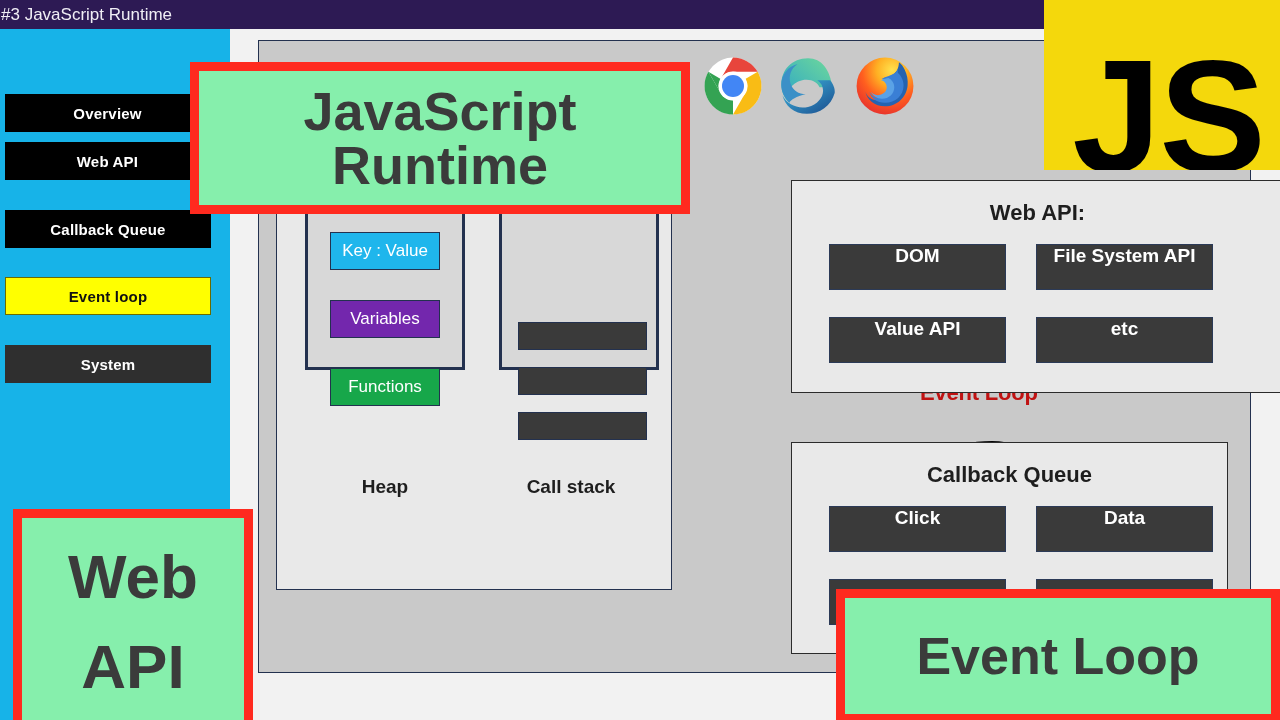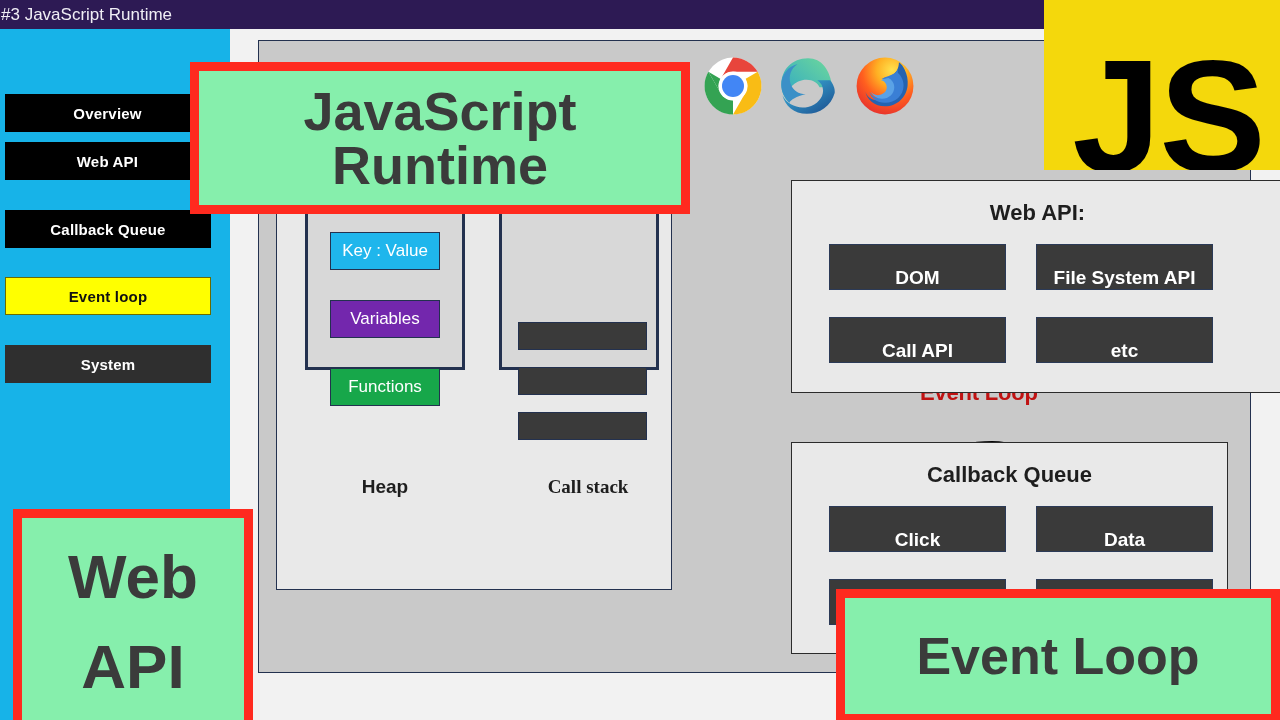--- a/index.html
+++ b/index.html
@@ -110,21 +110,21 @@
   }
   #si0{top:153px;}
   #si1{top:198px;}
   #si2{top:243px;}
 
   .col-caption{
     position:absolute;font-size:19px;font-weight:bold;color:#1e1e1e;
     text-align:center;
   }
   #heap-cap{left:28px;top:413px;width:160px;}
-  #stack-cap{left:231px;top:413px;width:160px;font-family:Liberation Serif, serif;}
+  #stack-cap{left:214px;top:413px;width:160px;}
 
   
   #eventloop-label{
     position:absolute;left:661px;top:339px;
     font-size:22px;font-weight:bold;color:#c01212;
     letter-spacing:-.2px;
   }
   #eventloop-icon{
     position:absolute;left:658px;top:379px;width:150px;height:180px;
   }
@@ -142,21 +142,21 @@
     border:1px solid #2b2b2b;
     box-sizing:border-box;
   }
   .panel-title{
     position:absolute;left:0;top:19px;width:100%;
     text-align:center;font-size:22px;font-weight:bold;color:#1e1e1e;
   }
   .api-btn{
     position:absolute;width:177px;height:46px;
     background:#3a3a3a;color:#ffffff;
-    display:flex;align-items:flex-end;justify-content:center;
+    display:flex;align-items:flex-start;justify-content:center;
     font-size:19px;font-weight:bold;
     border:1px solid #2b3a57;box-sizing:border-box;
   }
   .ab-c0{left:37px;}
   .ab-c1{left:244px;}
   .ab-r0{top:63px;}
   .ab-r1{top:136px;}
 
   
   .anno{
@@ -299,21 +299,21 @@
 
     <div id="webapi-panel">
       <div class="panel-title">Web API:</div>
       <div class="api-btn ab-c0 ab-r0">
         <span>DOM</span>
       </div>
       <div class="api-btn ab-c1 ab-r0">
         <span>File System API</span>
       </div>
       <div class="api-btn ab-c0 ab-r1">
-        <span>Call API</span>
+        <span>Value API</span>
       </div>
       <div class="api-btn ab-c1 ab-r1">
         <span>etc</span>
       </div>
     </div>
 
     <div id="callback-panel">
       <div class="panel-title">Callback Queue</div>
       <div class="api-btn ab-c0 ab-r0">
         <span>Click</span>

